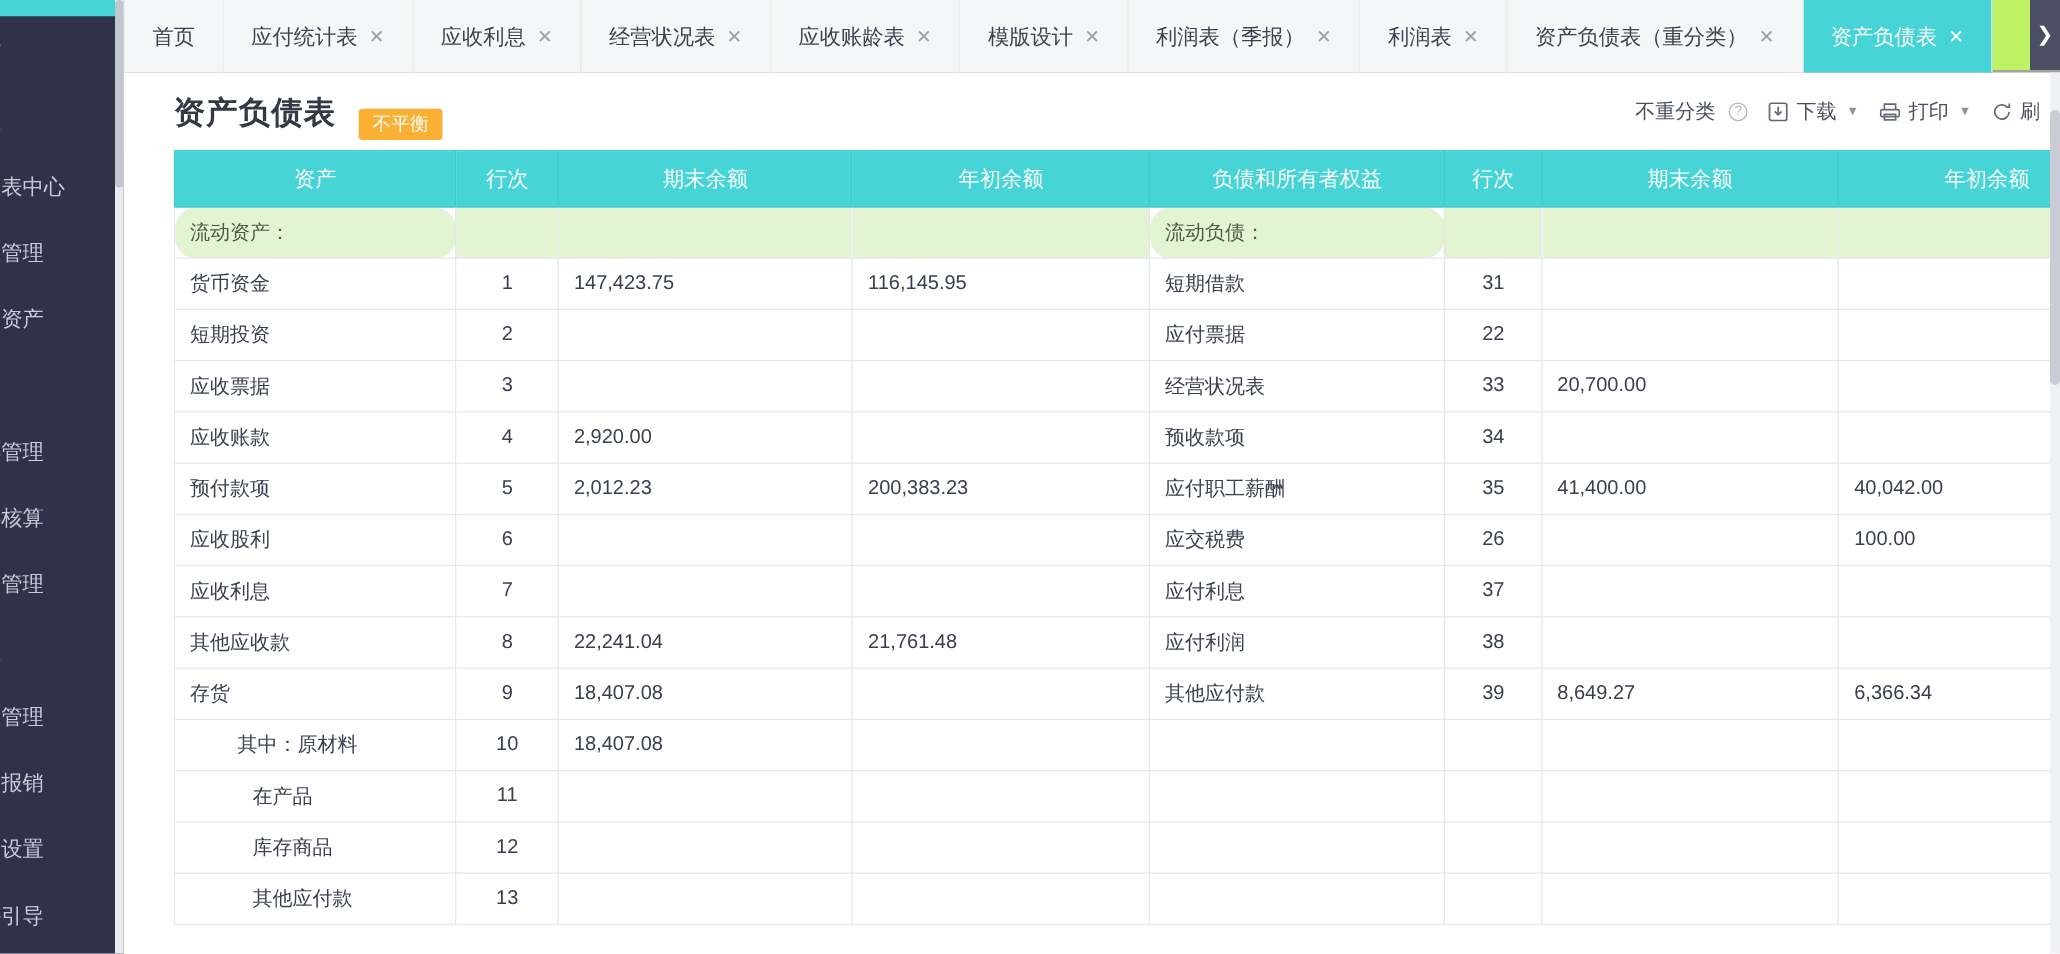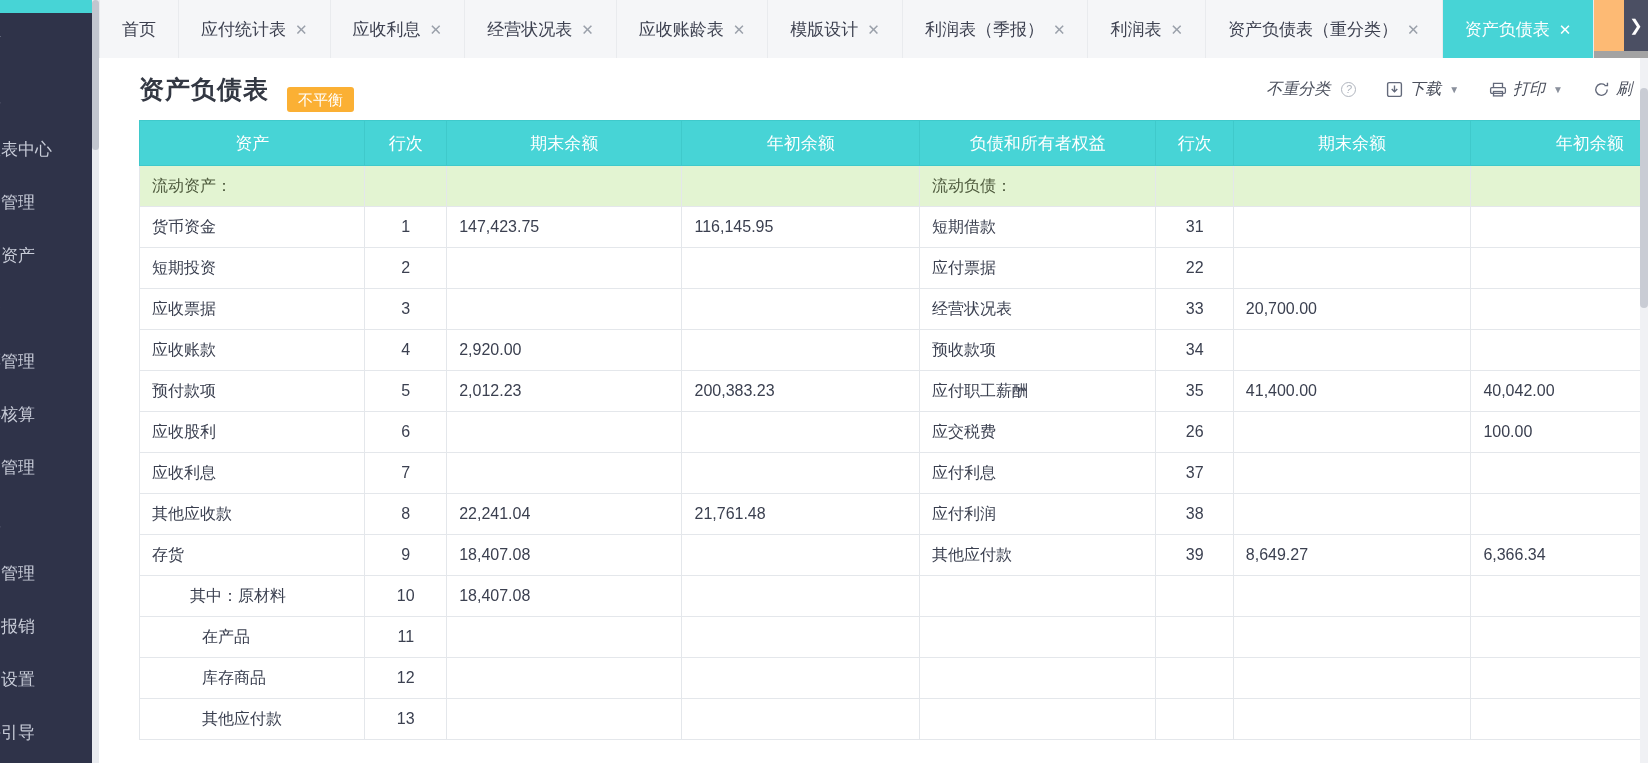--- a/index.html
+++ b/index.html
@@ -63,22 +63,22 @@
   .main {
     flex: 1 1 auto;
     position: relative;
     background: #ffffff;
     overflow: hidden;
   }
 
   
   .tabbar {
     height: 58px;
-    background: #fdba74;
-    border-bottom: 7px solid #a3a3a3;
+    background: #bef264;
+    border-bottom: 2px solid #a3a3a3;
     display: flex;
     align-items: stretch;
     position: relative;
     white-space: nowrap;
   }
   .tab {
     display: flex;
     align-items: center;
     gap: 9px;
     padding: 0 22px;
@@ -137,24 +137,23 @@
     line-height: 1;
     margin-top: 20px;
   }
   .spacer { flex: 1 1 auto; }
   .tool {
     display: flex;
     align-items: center;
     gap: 6px;
     font-size: 16px;
     color: #4a4f5c;
-    margin-left: 30px;
+    margin-left: 16px;
     cursor: pointer;
     white-space: nowrap;
-    font-style: italic;
   }
   .tool .ic { color: #63697a; display: inline-flex; }
   .tool .caret {
     font-size: 10px;
     color: #8a909c;
     margin-left: 2px;
   }
   .help-circle {
     display: inline-block;
     width: 15px; height: 15px;
@@ -196,21 +195,21 @@
     white-space: nowrap;
     overflow: hidden;
   }
   tr.section td {
     background: #e3f4d2;
     color: #4e5a3d;
     font-size: 16px;
   }
   td.num { text-align: left; }
   td.ctr { text-align: center; }
-  td.label { padding-left: 26px; }
+  td.label { padding-left: 26px; border-radius: 17px; }
   td.label.ind1 { padding-left: 50px; }
   td.label.ind2 { padding-left: 62px; }
 
   
   col.c-asset   { width: 204px; }
   col.c-line    { width: 74px; }
   col.c-end     { width: 213px; }
   col.c-begin   { width: 215px; }
   col.c-liab    { width: 214px; }
   col.c-line2   { width: 70px; }

